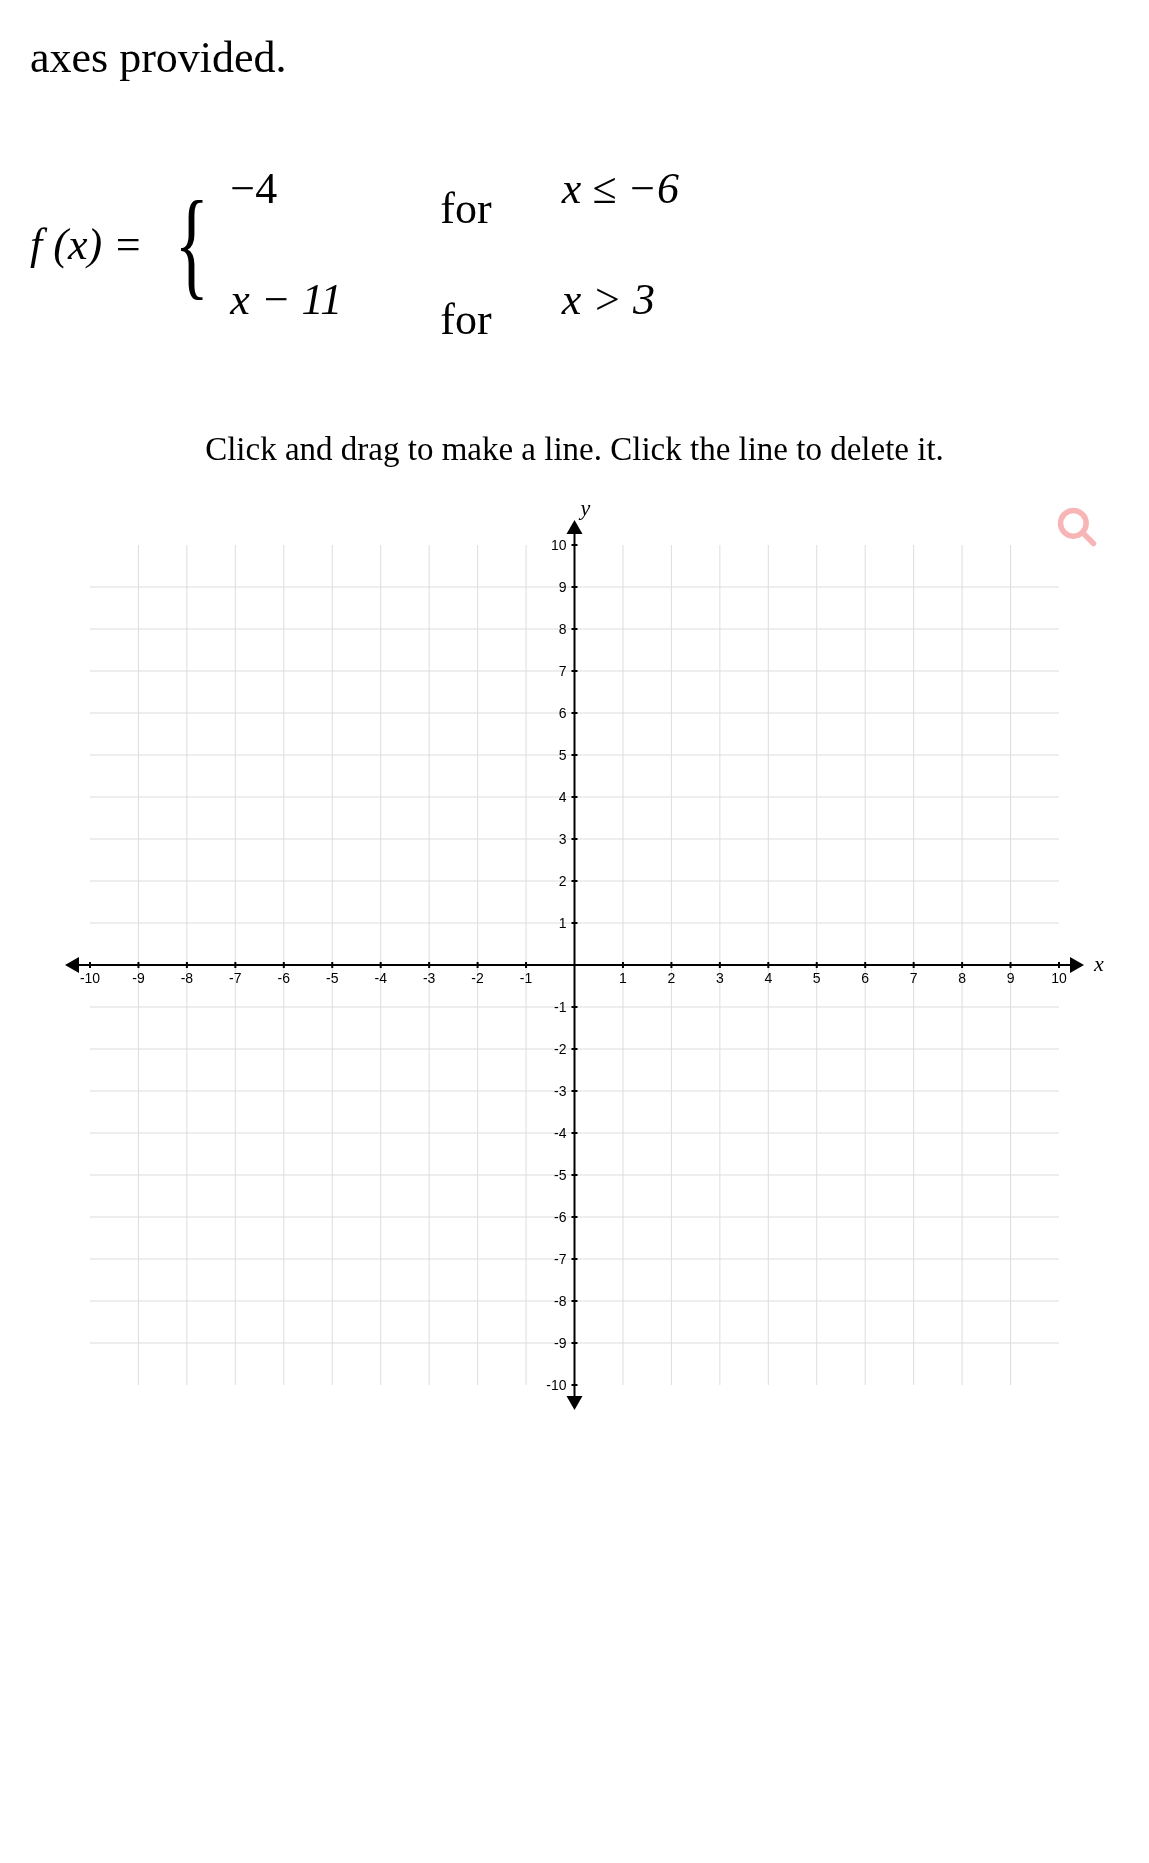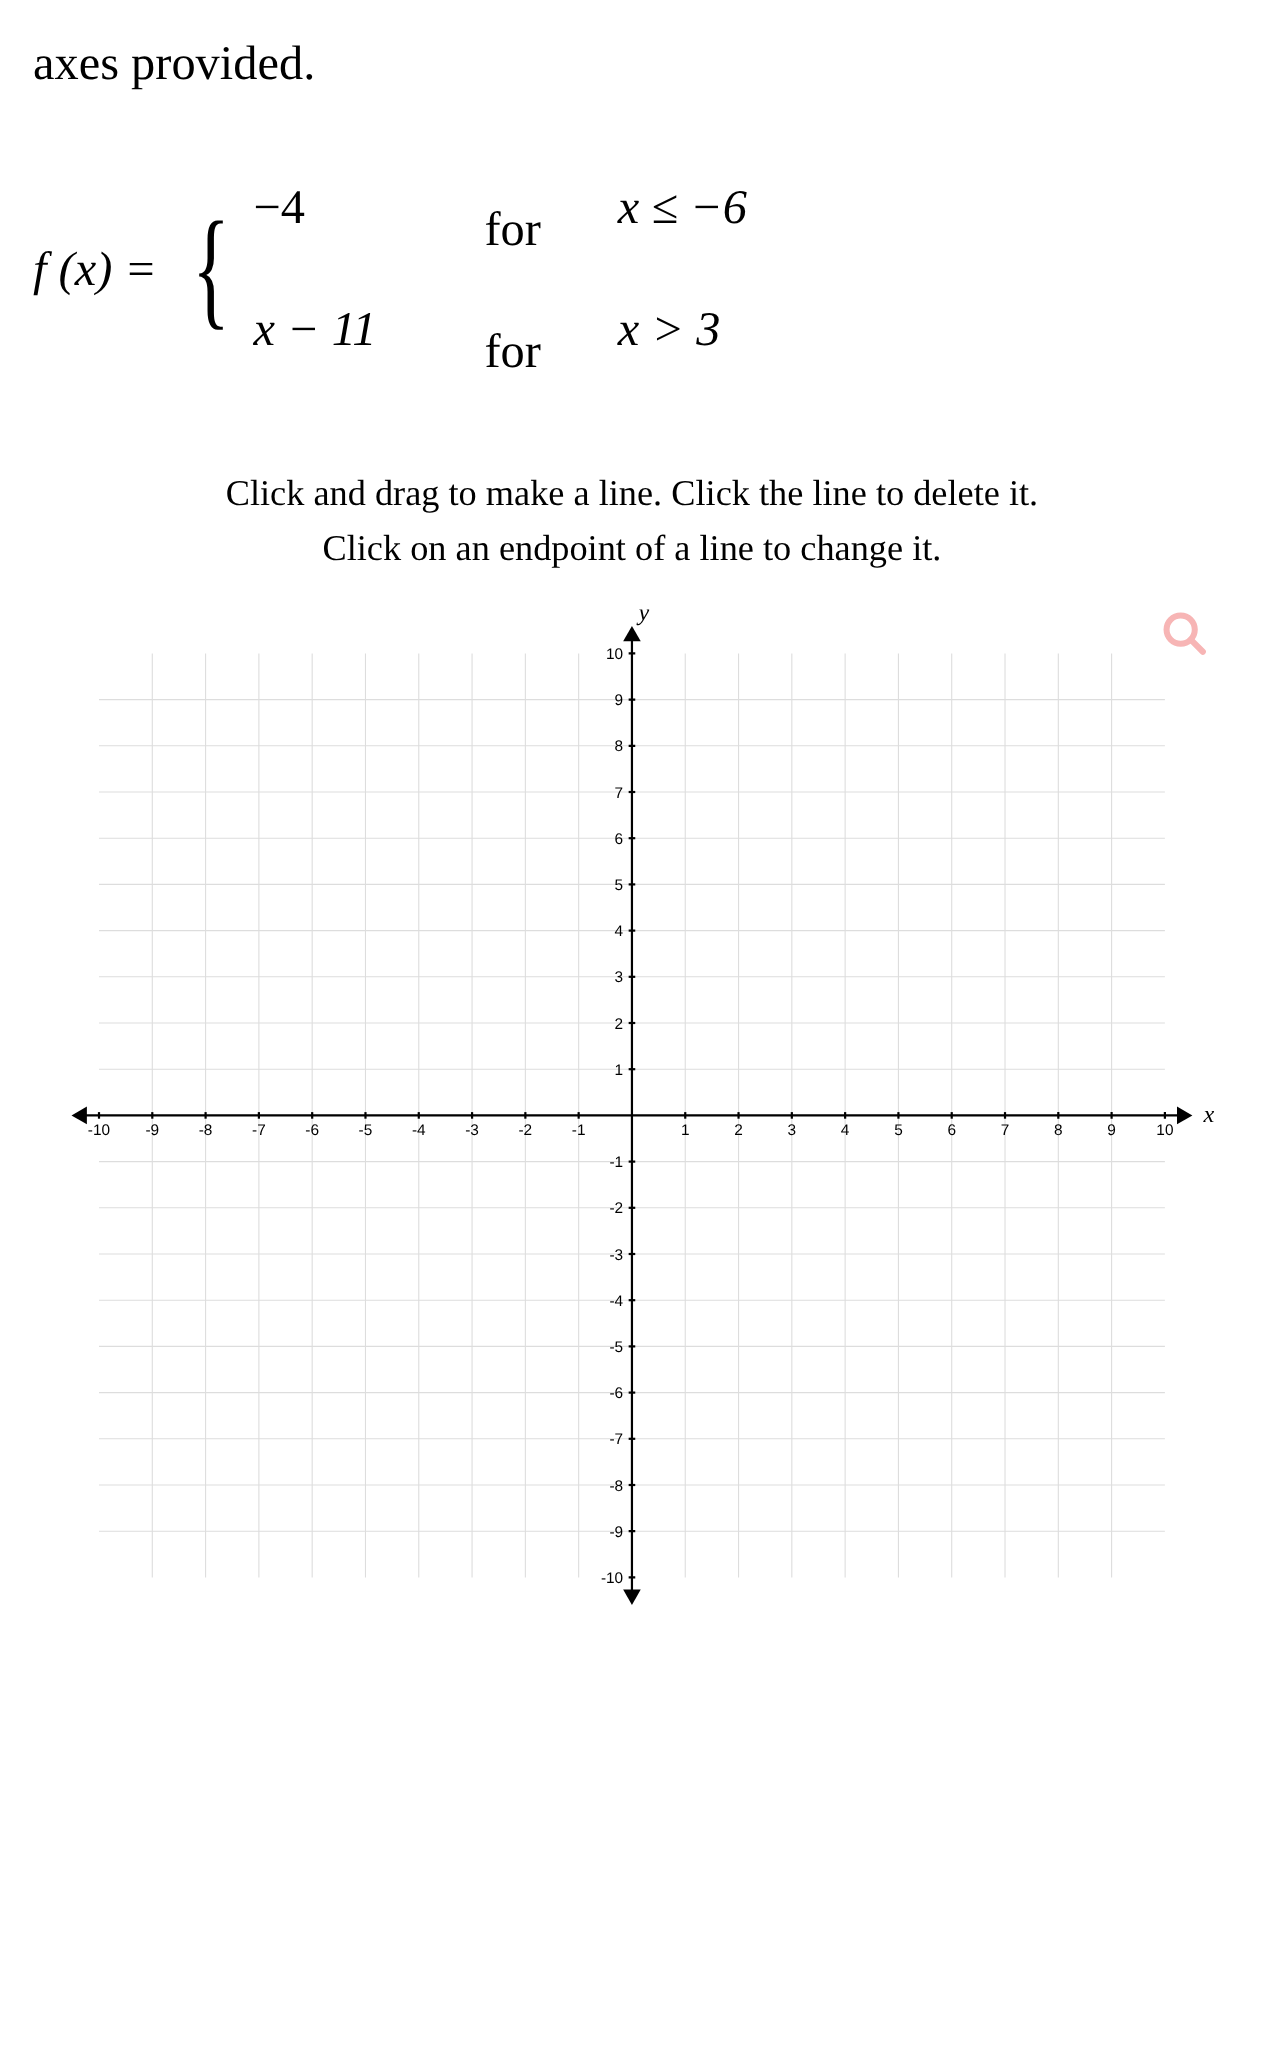--- a/index.html
+++ b/index.html
@@ -84,21 +84,20 @@
     <span class="for">for</span>
     <span class="cond">x ≤ −6</span>
     <span class="expr">x − 11</span>
     <span class="for">for</span>
     <span class="cond">x &gt; 3</span>
   </span>
 </div>
 
 <div class="instructions">
   <div>Click and drag to make a line. Click the line to delete it.</div>
-  <div>Click on an endpoint of a line to change it.</div>
 </div>
 
 <div class="chart-wrap">
   <span class="zoom">
     <svg width="44" height="44" viewBox="0 0 24 24">
         <circle cx="10" cy="10" r="7" fill="none" stroke="#f7b5b5" stroke-width="3"></circle>
         <line x1="15" y1="15" x2="21" y2="21" stroke="#f7b5b5" stroke-width="3" stroke-linecap="round"></line>
       </svg>
   </span>
   <svg class="chart" id="coord-grid" width="1089" height="920" viewBox="0 0 1089 920">

